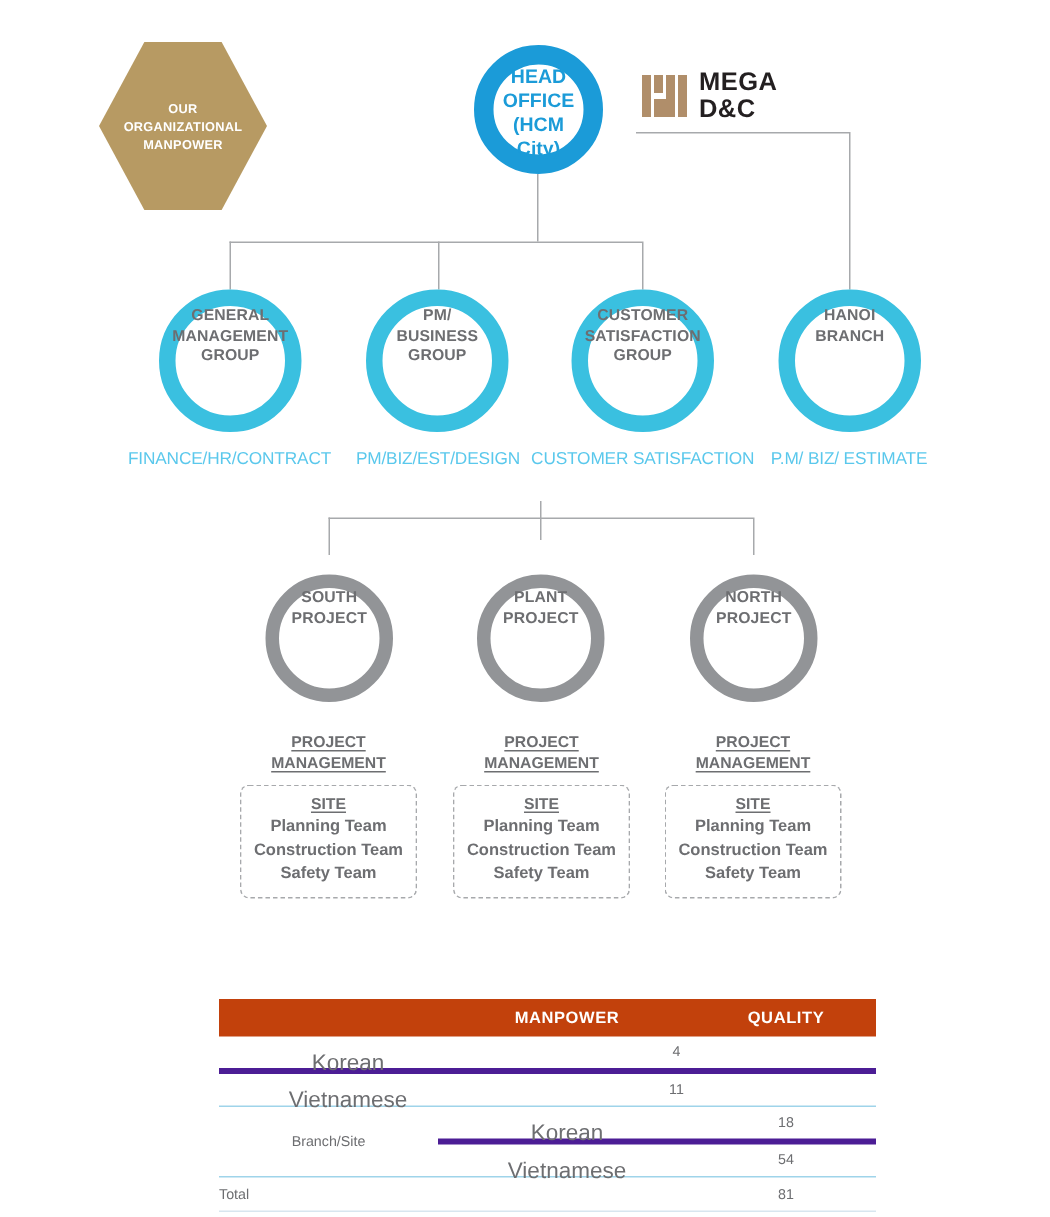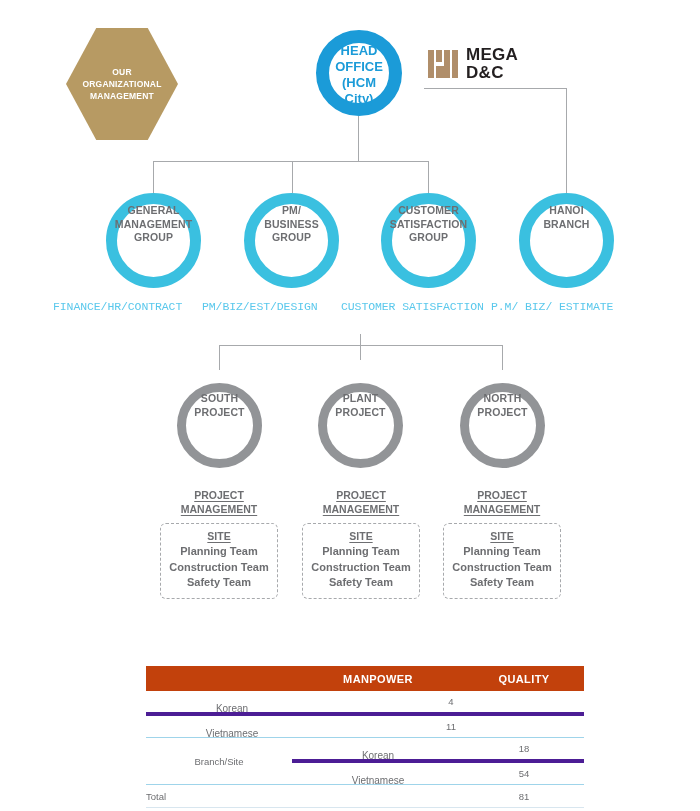--- a/index.html
+++ b/index.html
@@ -107,24 +107,23 @@
     font-size: 10.5px;
     line-height: 1.3;
     letter-spacing: 0.1px;
   }
 
   
   .cap {
     position: absolute;
     color: #5ac8ec;
     font-size: 11.5px;
-    text-align: left;
+    text-align: center;
     white-space: nowrap;
     letter-spacing: -0.1px;
-    font-family: Liberation Mono, monospace;
   }
 
   
   .logo {
     position: absolute;
     left: 428px;
     top: 44px;
     width: 110px;
     height: 42px;
   }
@@ -231,21 +230,21 @@
   .tg-rows { flex: 1; }
   .tg-row {
     display: flex;
     height: 21px;
     align-items: center;
   }
   .tg-row + .tg-row { border-top: 4px solid #4c1d95; }
   .tg-row .n {
     flex: 0 0 172px;
     text-align: center;
-    font-size: 10px;
+    font-size: 15px;
     color: #6d6e71;
     margin-top: 14px;
   }
   .tg-row .q {
     flex: 1;
     text-align: center;
     font-size: 9.5px;
     color: #6d6e71;
   }
   .tbl-total {
@@ -269,21 +268,21 @@
 </style>
 </head>
 <body>
 
 <div class="stage">
 
   <div class="hex-wrap">
     <div class="hex"></div>
     <div class="hex-label">OUR
 ORGANIZATIONAL
-MANAGEMENT</div>
+MANPOWER</div>
   </div>
 
   <div class="logo">
     <div class="logo-mark">
       <div class="lm-bar" style="left:0;top:0;width:6px;height:28px;"></div>
       <div class="lm-bar" style="left:8px;top:0;width:6px;height:12px;"></div>
       <div class="lm-bar" style="left:16px;top:0;width:6px;height:28px;"></div>
       <div class="lm-bar" style="left:8px;top:16px;width:14px;height:12px;"></div>
       <div class="lm-bar" style="left:24px;top:0;width:6px;height:28px;"></div>
     </div>

